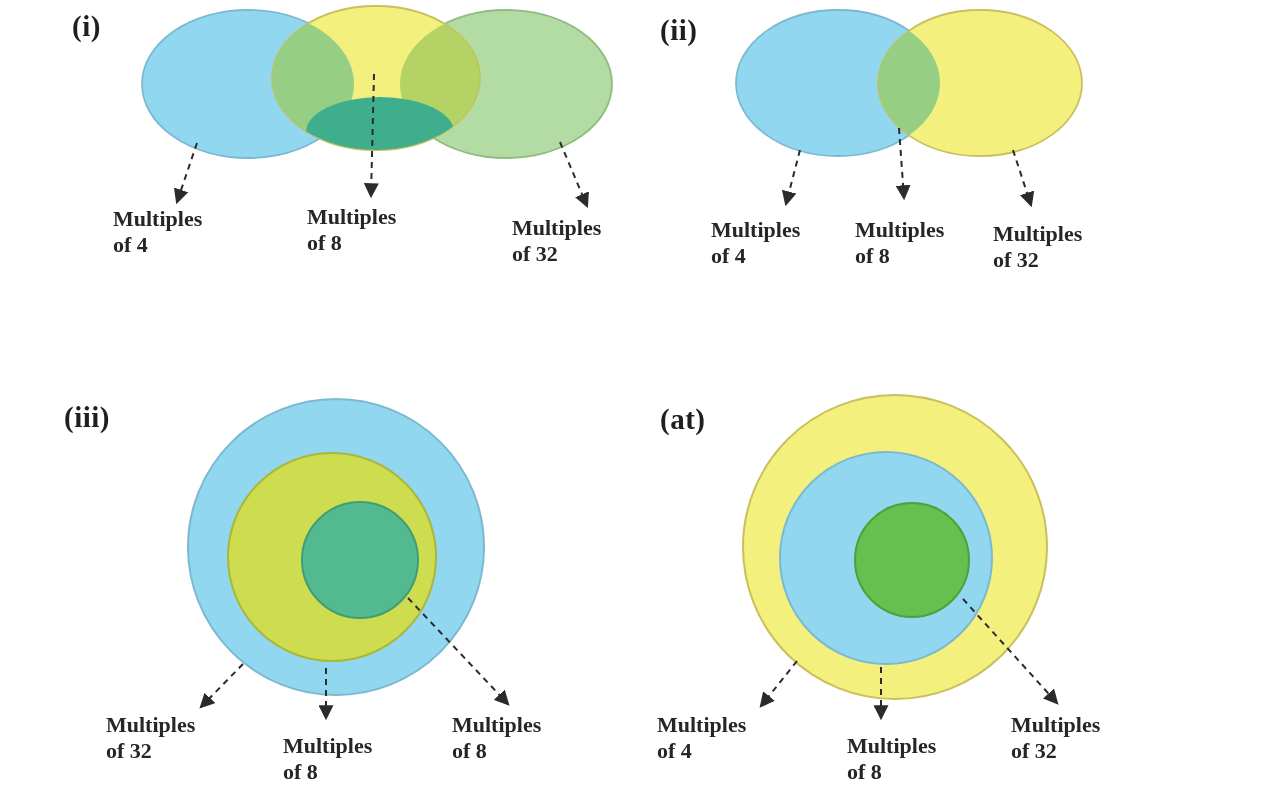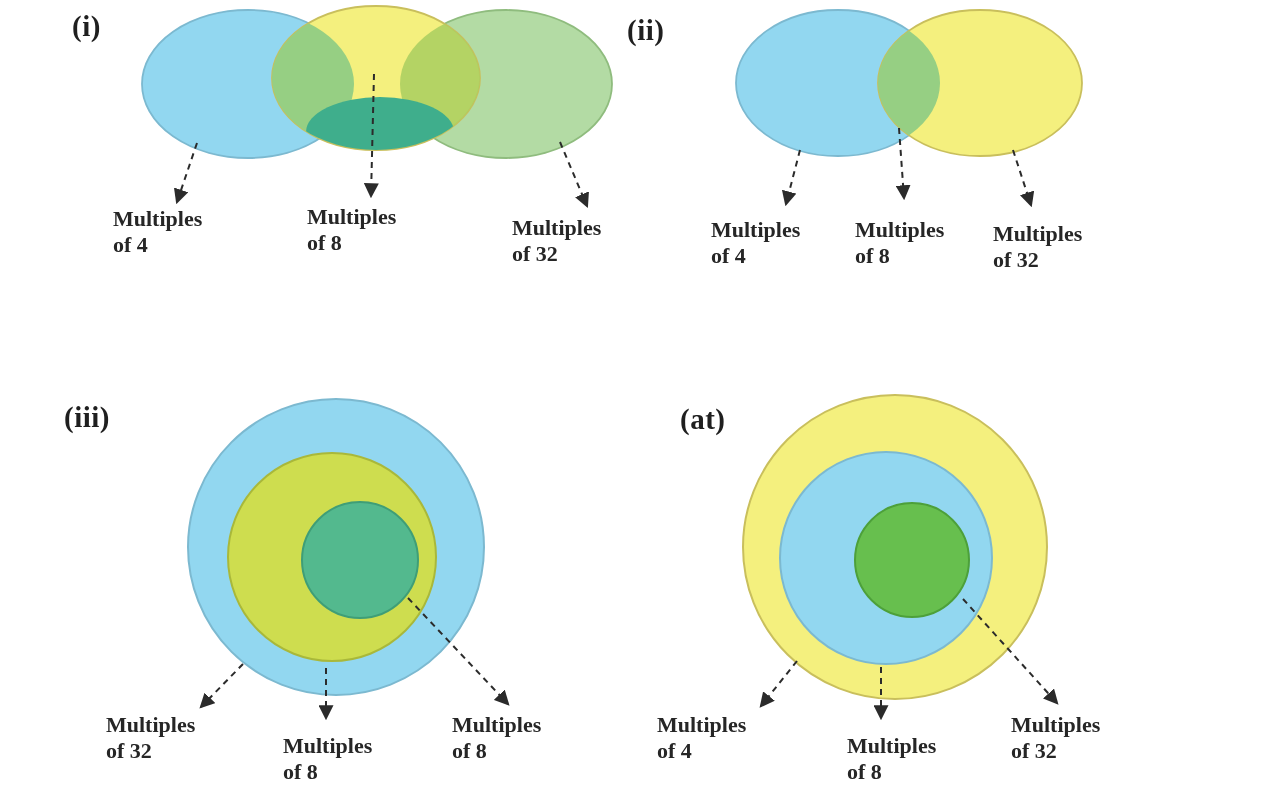--- a/index.html
+++ b/index.html
@@ -92,23 +92,23 @@
       <circle cx="895" cy="547" r="152" stroke-width="2" fill="#f4f07e" stroke="#c9bf5c"></circle>
       <circle cx="886" cy="558" r="106" stroke-width="2" fill="#92d7f0" stroke="#7cb9d0"></circle>
       <circle cx="912" cy="560" r="57" stroke-width="2" fill="#67bf4e" stroke="#4da03a"></circle>
       <line x1="797" y1="661" x2="761" y2="706" stroke-width="2" stroke-dasharray="6 5" marker-end="url(#ah)" stroke="#2b2b2b"></line>
       <line x1="881" y1="667" x2="881" y2="718" stroke-width="2" stroke-dasharray="6 5" marker-end="url(#ah)" stroke="#2b2b2b"></line>
       <line x1="963" y1="599" x2="1057" y2="703" stroke-width="2" stroke-dasharray="6 5" marker-end="url(#ah)" stroke="#2b2b2b"></line>
     </g>
   </svg>
 
   <div class="idx" style="left:72px; top:10px">(i)</div>
-  <div class="idx" style="left:627px; top:14px">(ii)</div>
+  <div class="idx" style="left:660px; top:14px">(ii)</div>
   <div class="idx" style="left:64px; top:401px">(iii)</div>
-  <div class="idx" style="left:680px; top:403px">(at)</div>
+  <div class="idx" style="left:660px; top:403px">(at)</div>
 
   <div class="lbl" style="left:113px; top:206px">
     <span>Multiples</span>
     <span>of 4</span>
   </div>
   <div class="lbl" style="left:307px; top:204px">
     <span>Multiples</span>
     <span>of 8</span>
   </div>
   <div class="lbl" style="left:512px; top:215px">

